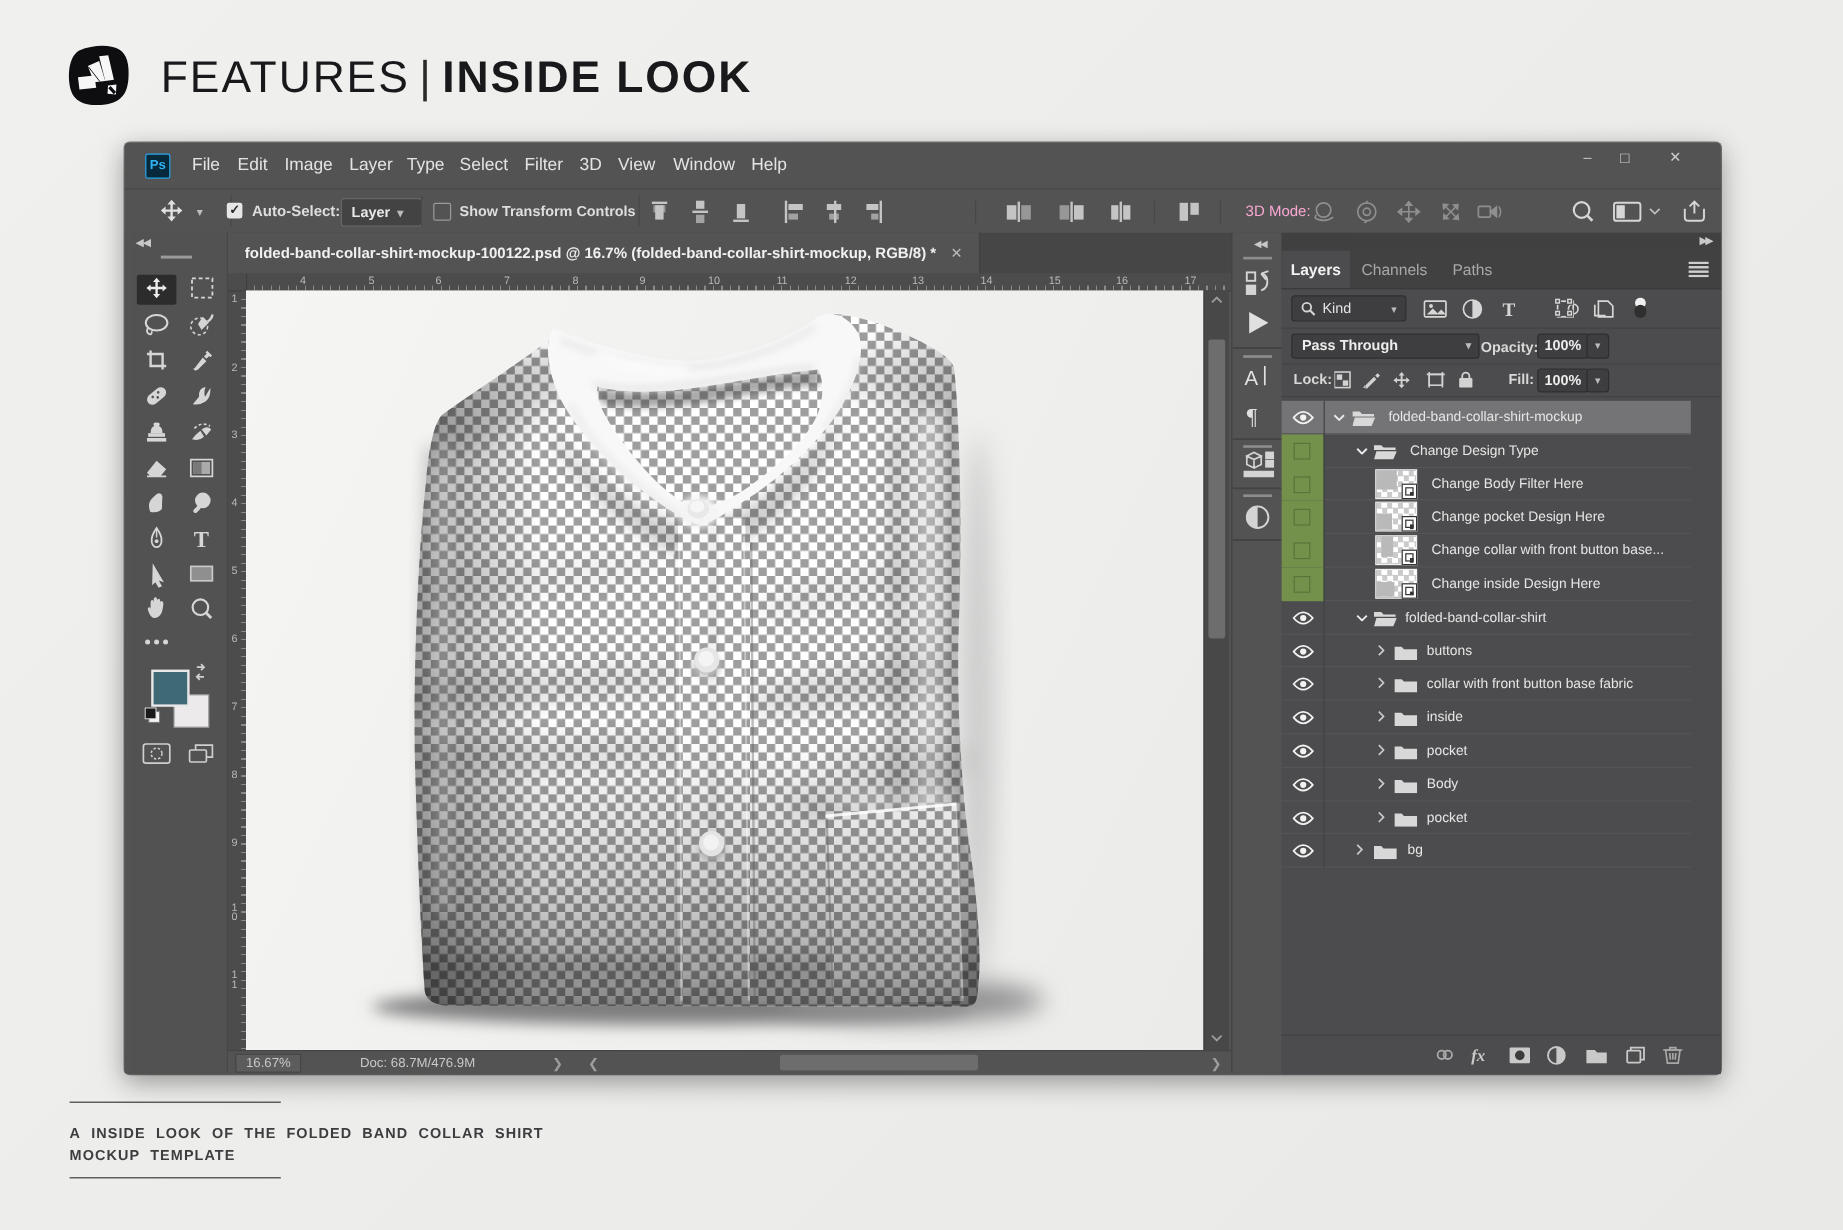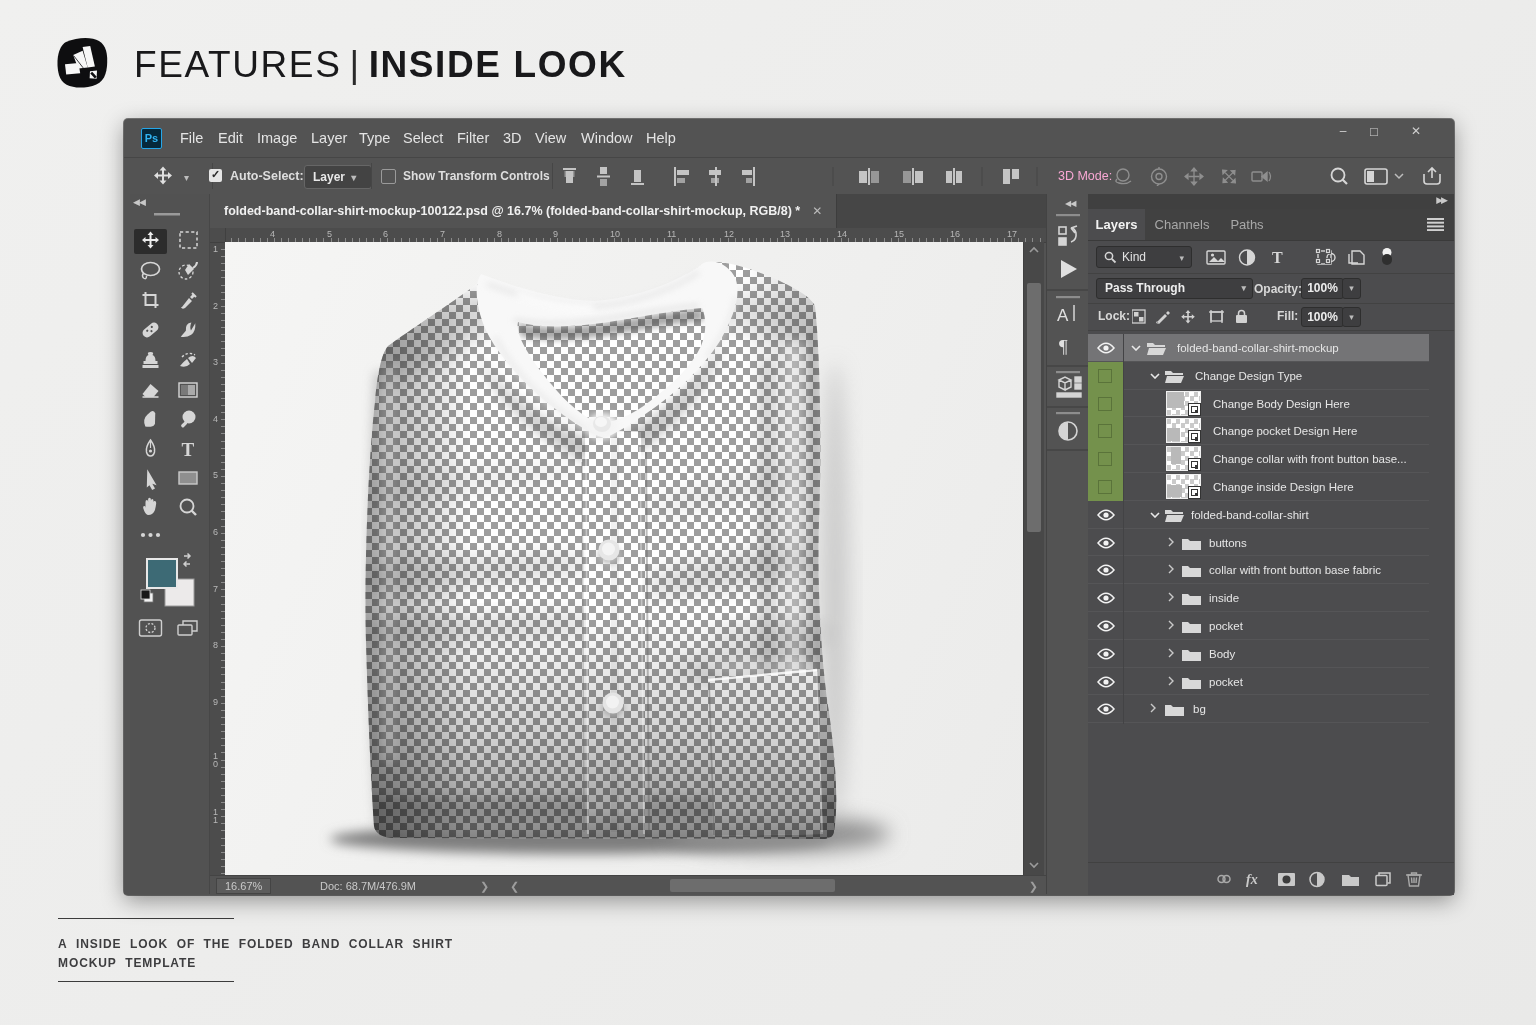--- a/index.html
+++ b/index.html
@@ -14,21 +14,21 @@
   #brandtext .sep{font-weight:400;color:#2a2a2a;padding:0 8px;}
 
   
   .capline{left:58px;width:176px;height:0;border-top:1.6px solid #3c3c3c;}
   #caption{left:58px;top:935px;font-size:12px;font-weight:bold;letter-spacing:0.9px;
            color:#3d3d3f;line-height:18.5px;}
 
   
   #win{left:104px;top:119px;width:1330px;height:776px;background:#535353;
        border-radius:4px;box-shadow:0 6px 22px rgba(0,0,0,.38),0 0 0 1px rgba(30,30,30,.55);
-       font-size:12px;color:#dadada;margin-left:20px;}
+       font-size:12px;color:#dadada;}
   #menubar{left:0;top:0;width:100%;height:38px;}
   #psbadge{left:17px;top:9px;width:19px;height:19px;background:#06293b;border:1.6px solid #26a6e8;
            border-radius:2px;color:#31b4f2;font-size:11px;font-weight:bold;text-align:center;line-height:19px;}
   .menu{top:0;height:38px;line-height:38px;font-size:14.5px;color:#e4e4e4;}
   #winbtns{left:1204px;top:5px;color:#cfcfcf;width:120px;}
   #winbtns span{position:absolute;width:30px;text-align:center;font-size:12px;}
 
   #optionsbar{left:0;top:38px;width:100%;height:37px;border-top:1px solid #464646;}
   .ob{top:0;height:36px;line-height:36px;font-size:12.5px;color:#dedede;}
   .vsep{top:5px;width:1px;height:26px;background:#464646;}
@@ -686,21 +686,21 @@
         <span class="ltx" style="left:107px">Change Design Type</span>
       </div>
       <div class="lrow abs" style="top:55.6px">
         <div class="green">
             <div class="gsq"></div>
           </div>
         <div class="thumb">
             <div class="tb1"></div>
             <div class="badge"></div>
           </div>
-        <span class="ltx" style="left:125px">Change Body Design Here</span>
+        <span class="ltx" style="left:125px">Change Body Filter Here</span>
       </div>
       <div class="lrow abs" style="top:83.4px">
         <div class="green">
             <div class="gsq"></div>
           </div>
         <div class="thumb">
             <div class="tb2"></div>
             <div class="badge"></div>
           </div>
         <span class="ltx" style="left:125px">Change pocket Design Here</span>

